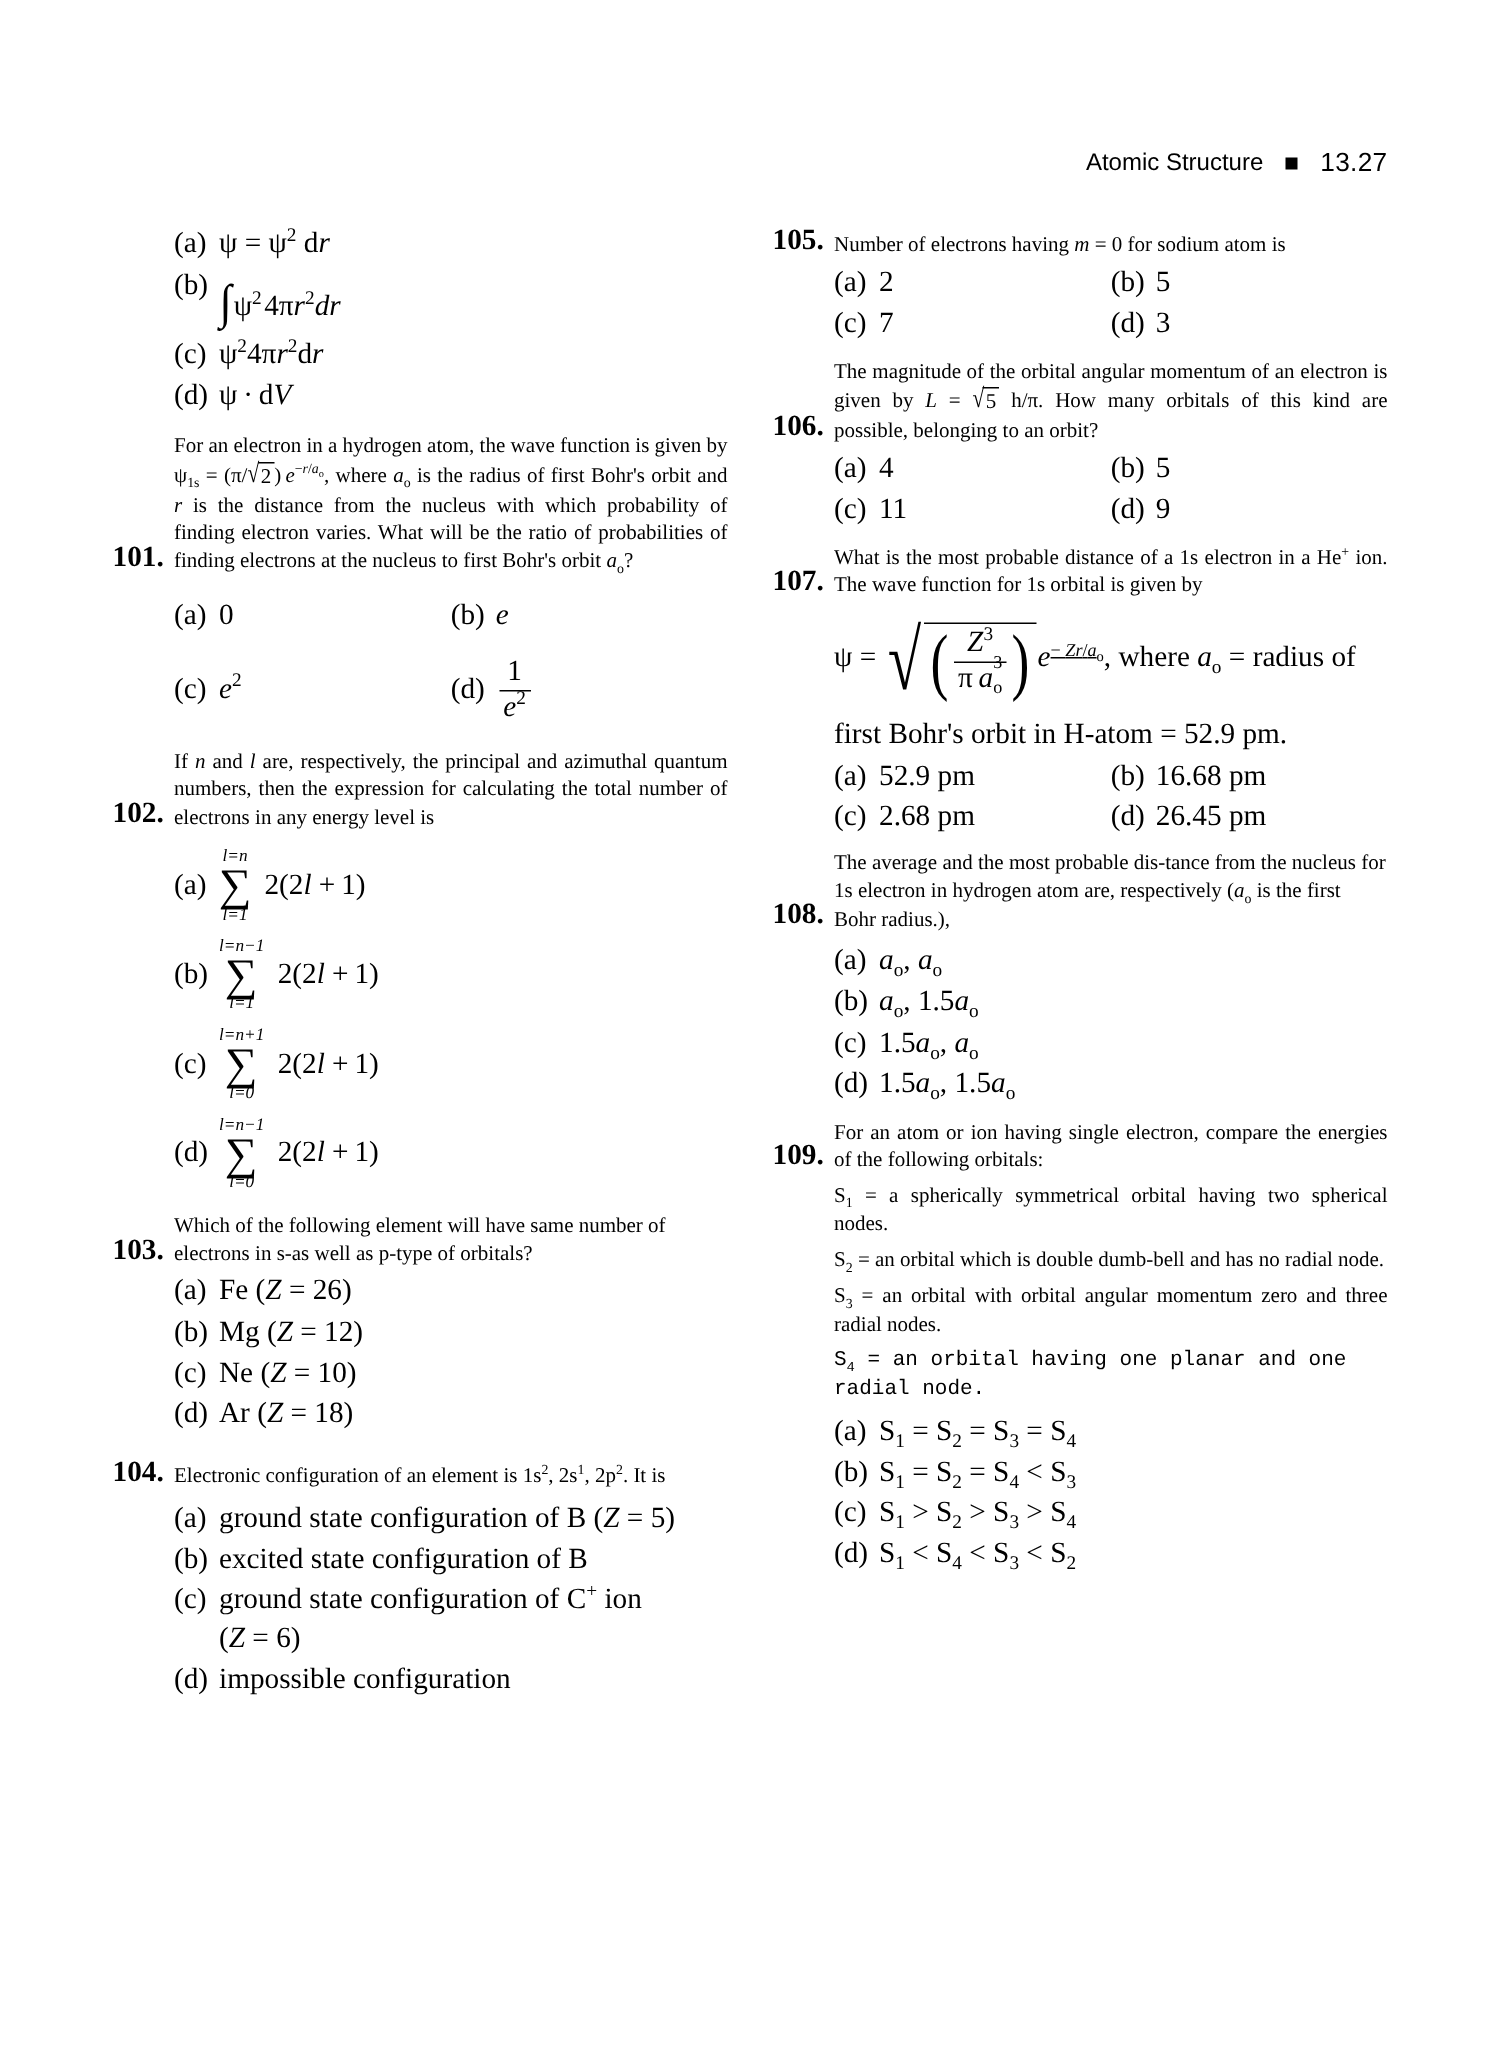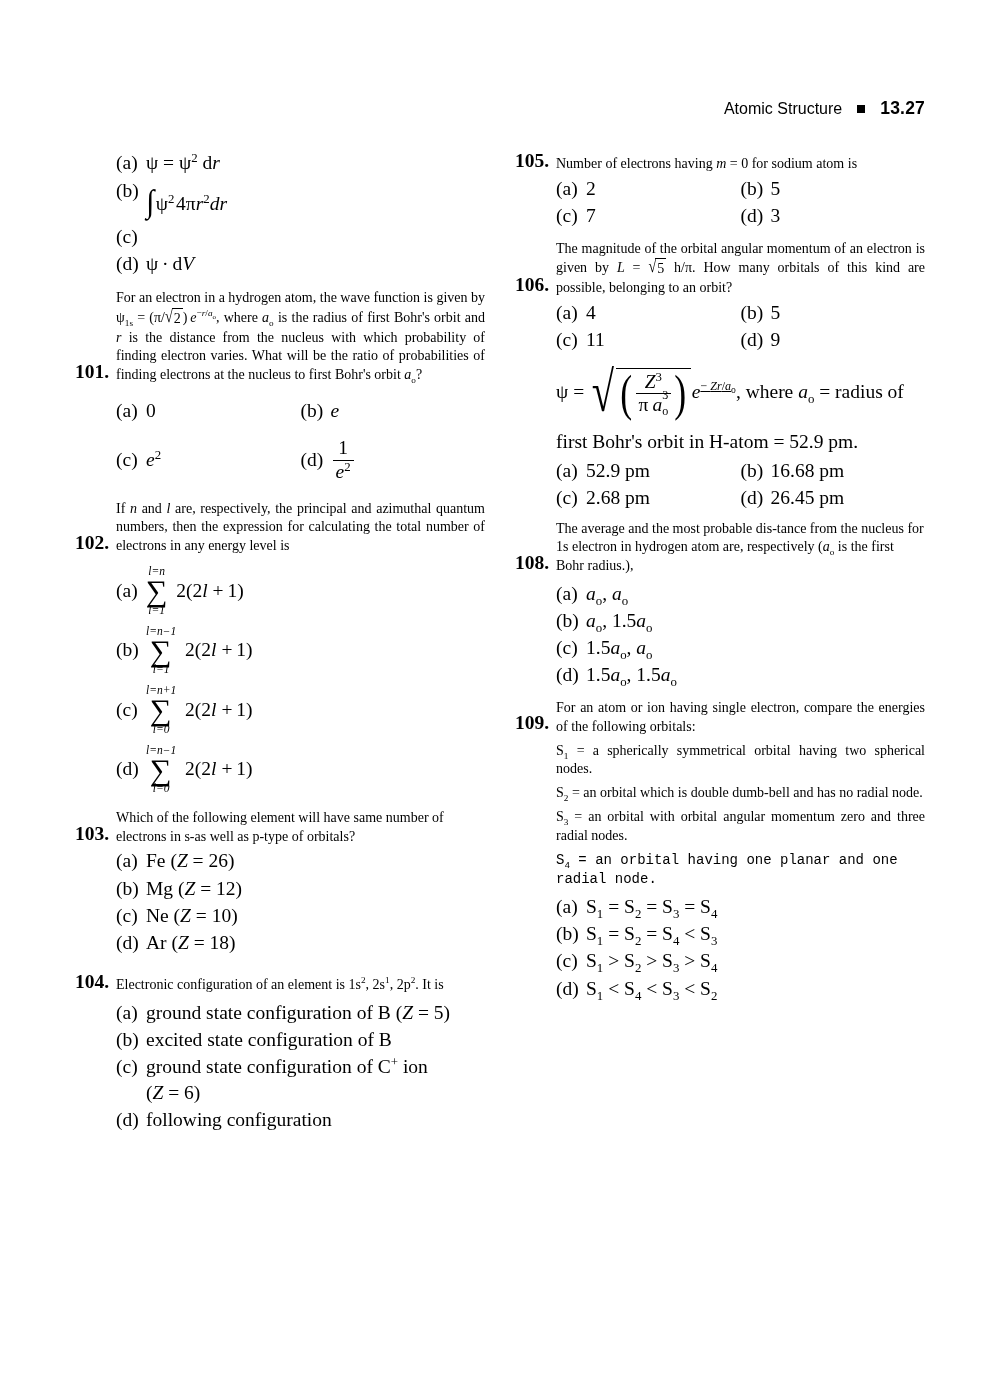--- a/index.html
+++ b/index.html
@@ -21,21 +21,21 @@
     right: 68px;
     display: flex;
     align-items: center;
     gap: 13px;
     font-family: "Liberation Sans", sans-serif;
   }
   .hdr-sq {
     width: 8px; height: 8px; background: #000; display: inline-block;
     margin: 0 2px;
   }
-  .hdr-page { font-size: 17.5px; font-weight: bold; letter-spacing: .2px; }
+  .hdr-page { font-size: 17.5px; font-weight: normal; letter-spacing: .2px; }
 
   
   .columns {
     position: absolute;
     top: 148px;
     left: 75px;
     width: 850px;
     display: flex;
     gap: 30px;
   }
@@ -180,20 +180,21 @@
       <div class="opt">
         <span class="opt-lbl">(a)</span>
         <span class="opt-txt"><span class="gk">ψ</span> = <span class="gk">ψ</span><sup>2</sup> d<span class="it">r</span></span>
       </div>
       <div class="opt" style="padding:2px 0;">
         <span class="opt-lbl">(b)</span>
         <span class="opt-txt"><span class="intg">∫</span><span class="gk">ψ</span><sup>2</sup> 4<span class="gk">π</span><span class="it">r</span><sup>2</sup><span class="it">dr</span></span>
       </div>
       <div class="opt">
         <span class="opt-lbl">(c)</span>
+        <span class="opt-txt"><span class="gk">ψ</span><sup>2</sup>4<span class="gk">π</span><span class="it">r</span><sup>2</sup>d<span class="it">r</span></span>
       </div>
       <div class="opt">
         <span class="opt-lbl">(d)</span>
         <span class="opt-txt"><span class="gk">ψ</span> · d<span class="it">V</span></span>
       </div>
     </div>
 
     <div class="qblock">
       <div class="qrow">
         <div class="qnum">101.</div>
@@ -316,21 +317,21 @@
         <div class="opt">
           <span class="opt-lbl">(b)</span>
           <span class="opt-txt">excited state configuration of B</span>
         </div>
         <div class="opt">
           <span class="opt-lbl">(c)</span>
           <span class="opt-txt">ground state configuration of C<sup>+</sup> ion<br><span style="display:inline-block;">(<span class="it">Z</span> = 6)</span></span>
         </div>
         <div class="opt">
           <span class="opt-lbl">(d)</span>
-          <span class="opt-txt">following configuration</span>
+          <span class="opt-txt">impossible configuration</span>
         </div>
       </div>
     </div>
 
   </div>
 
   <div class="col">
 
     <div class="qblock">
       <div class="qrow">
@@ -379,20 +380,24 @@
           <span class="opt-txt">11</span>
         </div>
         <div class="opt">
           <span class="opt-lbl">(d)</span>
           <span class="opt-txt">9</span>
         </div>
       </div>
     </div>
 
     <div class="qblock" style="margin-top:10px;">
+      <div class="qrow">
+        <div class="qnum">107.</div>
+        <div class="qbody">What is the most probable distance of a 1s electron in a He<sup>+</sup> ion. The wave function for 1s orbital is given by</div>
+      </div>
 
       <div class="opts" style="margin-left:41px;margin-top:14px;margin-bottom:13px;">
         <span style="display:inline-flex;align-items:center;font-size:19.5px;">
           <span class="gk" style="margin-right:5px;">ψ</span>
           <span style="margin-right:5px;">=</span>
           <span class="sqrt" style="align-items:center;">
             <span class="radical" style="font-size:2.6em;transform:scaleY(1.12) scaleX(.8) translateY(1px);line-height:.62;">√</span>
             <span class="radicand" style="display:inline-flex;align-items:center;border-top-width:1.2px;padding-top:3px;">
               <span class="bigparen">
                   <span class="pz">(</span>

